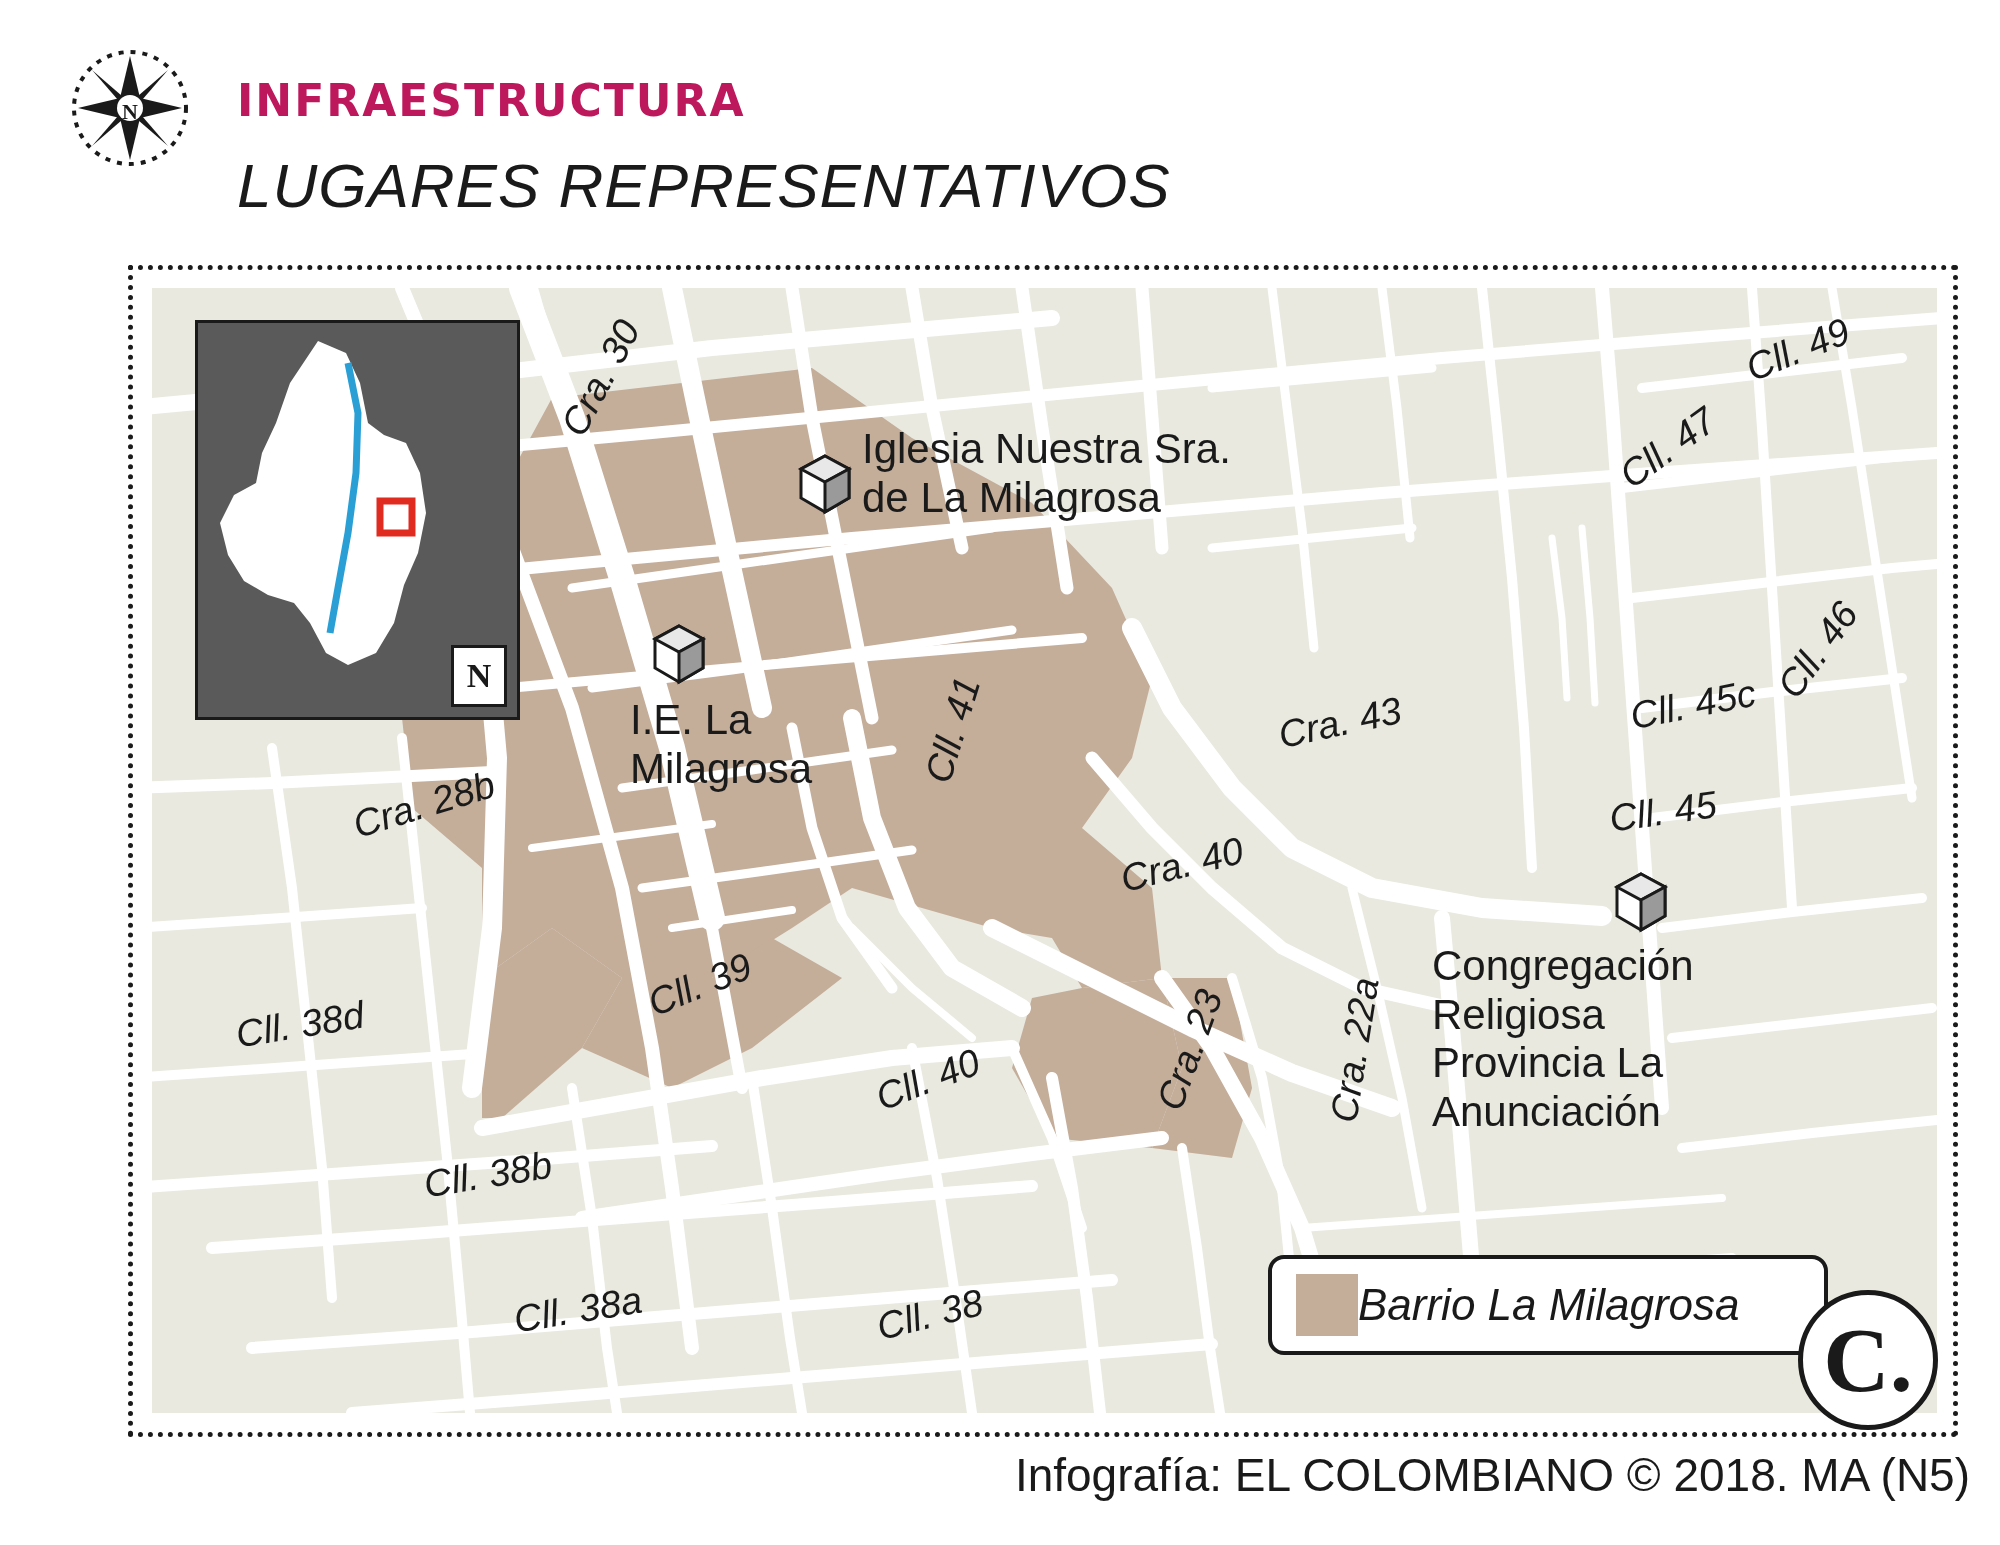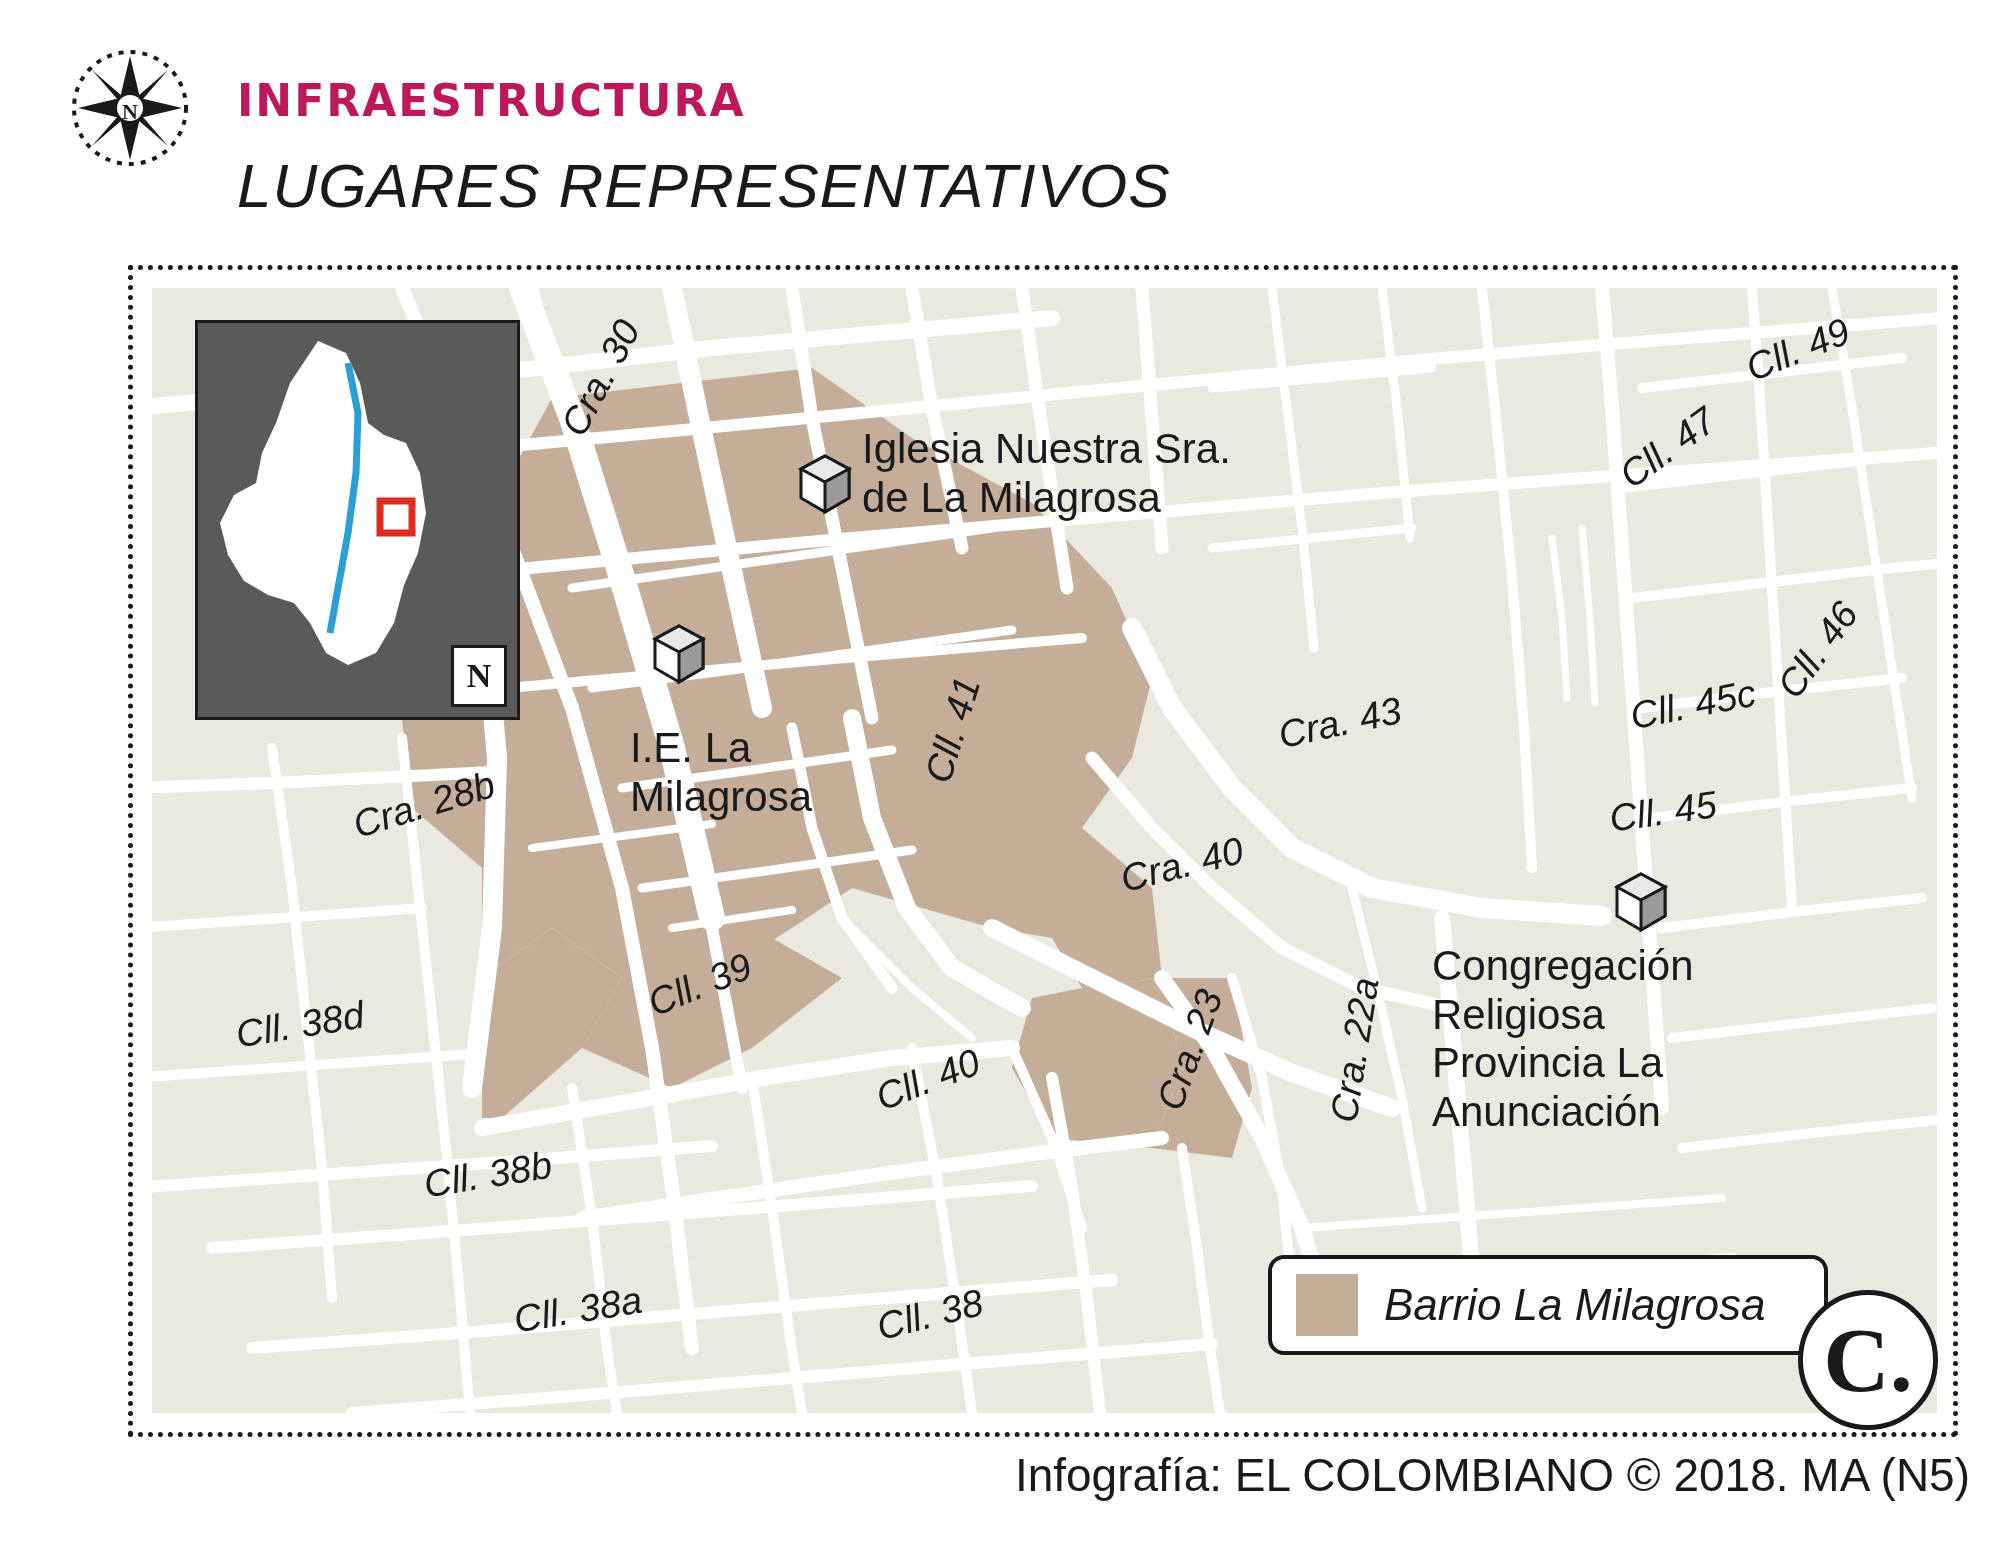--- a/index.html
+++ b/index.html
@@ -123,21 +123,20 @@
     display: flex;
     align-items: center;
     padding-left: 24px;
   }
   #legend-swatch {
     width: 62px; height: 62px;
     background: #c4ad99;
     flex: 0 0 auto;
   }
   #legend-text {
-    margin-left: 26px;
     font-size: 44px;
     font-style: italic;
     color: #1a1a1a;
   }
 
   
   #logo {
     position: absolute;
     left: 1798px; top: 1290px;
     width: 140px; height: 140px;
@@ -308,21 +307,21 @@
 <div class="poi-label" style="left:862px; top:425px;">Iglesia Nuestra Sra.
 de La Milagrosa</div>
 
 <div class="poi-marker" style="left:650px; top:622px;">
   <svg width="58" height="66" viewBox="0 0 58 66">
     <polygon points="29,4 53,17 53,46 29,60 5,46 5,17" fill="#ffffff" stroke="#1a1a1a" stroke-width="3"></polygon>
     <polygon points="29,4 53,17 29,30 5,17" fill="#e8e8e8" stroke="#1a1a1a" stroke-width="3"></polygon>
     <polygon points="29,30 53,17 53,46 29,60" fill="#9a9a9a" stroke="#1a1a1a" stroke-width="3"></polygon>
   </svg>
 </div>
-<div class="poi-label" style="left:630px; top:696px;margin-top:28px;">I.E. La
+<div class="poi-label" style="left:630px; top:696px;">I.E. La
 Milagrosa</div>
 
 <div class="poi-marker" style="left:1612px; top:870px;">
   <svg width="58" height="66" viewBox="0 0 58 66">
     <polygon points="29,4 53,17 53,46 29,60 5,46 5,17" fill="#ffffff" stroke="#1a1a1a" stroke-width="3"></polygon>
     <polygon points="29,4 53,17 29,30 5,17" fill="#e8e8e8" stroke="#1a1a1a" stroke-width="3"></polygon>
     <polygon points="29,30 53,17 53,46 29,60" fill="#9a9a9a" stroke="#1a1a1a" stroke-width="3"></polygon>
   </svg>
 </div>
 <div class="poi-label" style="left:1432px; top:942px;">Congregación

